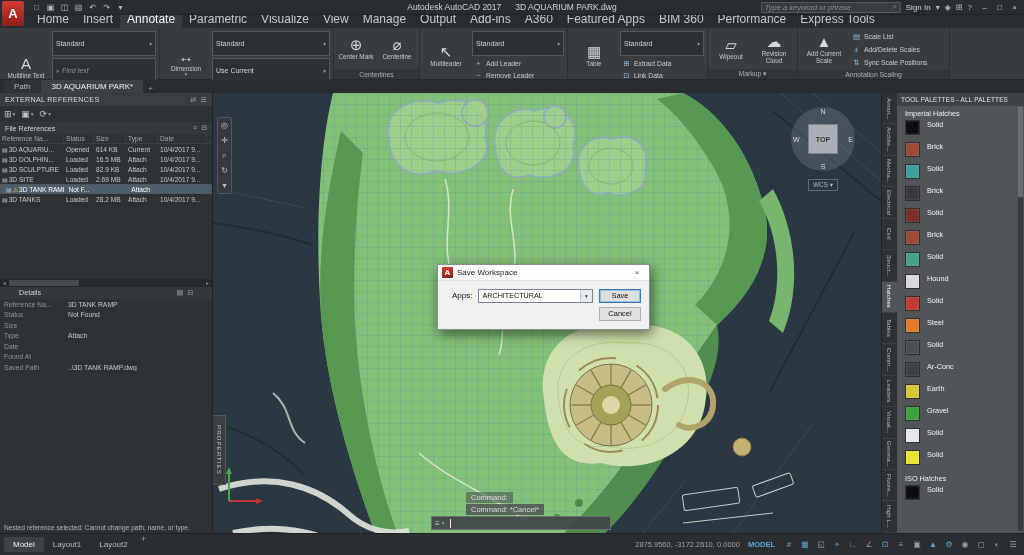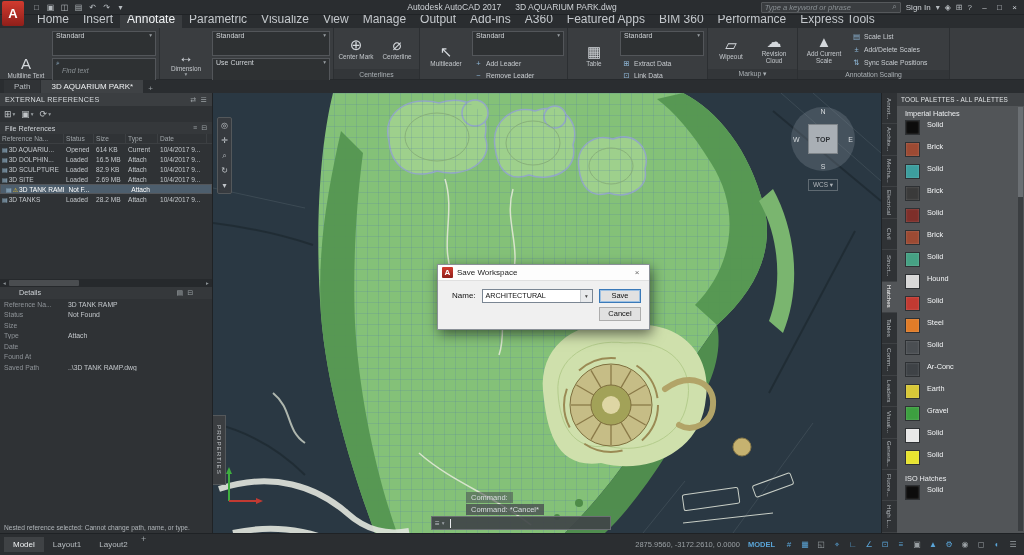--- a/index.html
+++ b/index.html
@@ -32,21 +32,21 @@
   
   .ribbon{height:52px;background:#3a3d40;display:flex;flex:0 0 52px;border-bottom:1px solid #26292c}
   .panel{display:flex;flex-direction:column;border-right:1px solid #2c2f32}
   .pbody{flex:1;display:flex;align-items:flex-start;padding:2px 3px;gap:3px}
   .plabel{height:10px;display:flex;align-items:center;justify-content:center;font-size:6.8px;color:#aab0b4;background:#333639;white-space:nowrap;padding:0 4px}
   .bigbtn{width:46px;align-self:stretch;display:flex;flex-direction:column;align-items:center;justify-content:center;cursor:default}
   .bigicon{font-size:15px;line-height:16px;color:#d4d8dc}
   .biglbl{font-size:6.4px;line-height:7px;text-align:center;color:#c4c8cc;white-space:pre-line}
   .carett{font-size:5.5px;color:#9aa0a4;line-height:5px}
   .pcol{display:flex;flex-direction:column;gap:2px;margin-top:1px}
-  .sel,.fld{height:25px;background:#2e3133;border:1px solid #53565a;display:flex;font-size:7px;color:#d0d4d8;padding:0 3px;gap:2px}
+  .sel,.fld{height:25px;background:#2e3133;border:1px solid #53565a;display:flex;align-items:center;font-size:7px;color:#d0d4d8;padding:0 3px;gap:2px}
   .sel .caret{margin-left:auto;font-size:5.5px;color:#9aa0a4}
   .fld input{flex:1;background:transparent;border:none;outline:none;color:#d0d4d8;font-size:7px;font-family:inherit;min-width:0}
   .fld input::placeholder{color:#8a9094;font-style:italic}
   .fld .g{font-size:7px;color:#9fc3dd}
   .sbtn{height:11px;display:flex;align-items:center;font-size:6.8px;color:#c8ccd0;padding:0 2px;gap:3px;white-space:nowrap;cursor:default}
   .sbtn .g{color:#8fb8d8;font-size:7.5px;width:9px;text-align:center}
   .btnrow{display:flex;gap:1px}
   .w104{width:104px}.w118{width:118px}.w92{width:92px}.w84{width:84px}.w96{width:96px}
 
   
@@ -898,21 +898,21 @@
     </div>
   </div>
 
   <div class="dialog">
     <div class="dlg-title">
       <span class="dlg-logo">A</span>
       <span class="t">Save Workspace</span>
       <span class="dlg-close">×</span>
     </div>
     <div class="dlg-body">
-      <span class="dlg-lbl">Name:</span>
+      <span class="dlg-lbl">Apps:</span>
       <div class="combo">
         <span>ARCHITECTURAL</span>
         <span class="caret">▾</span>
       </div>
       <div class="dbtn primary">Save</div>
       <span></span>
         <span></span>
       <div class="dbtn">Cancel</div>
     </div>
   </div>

